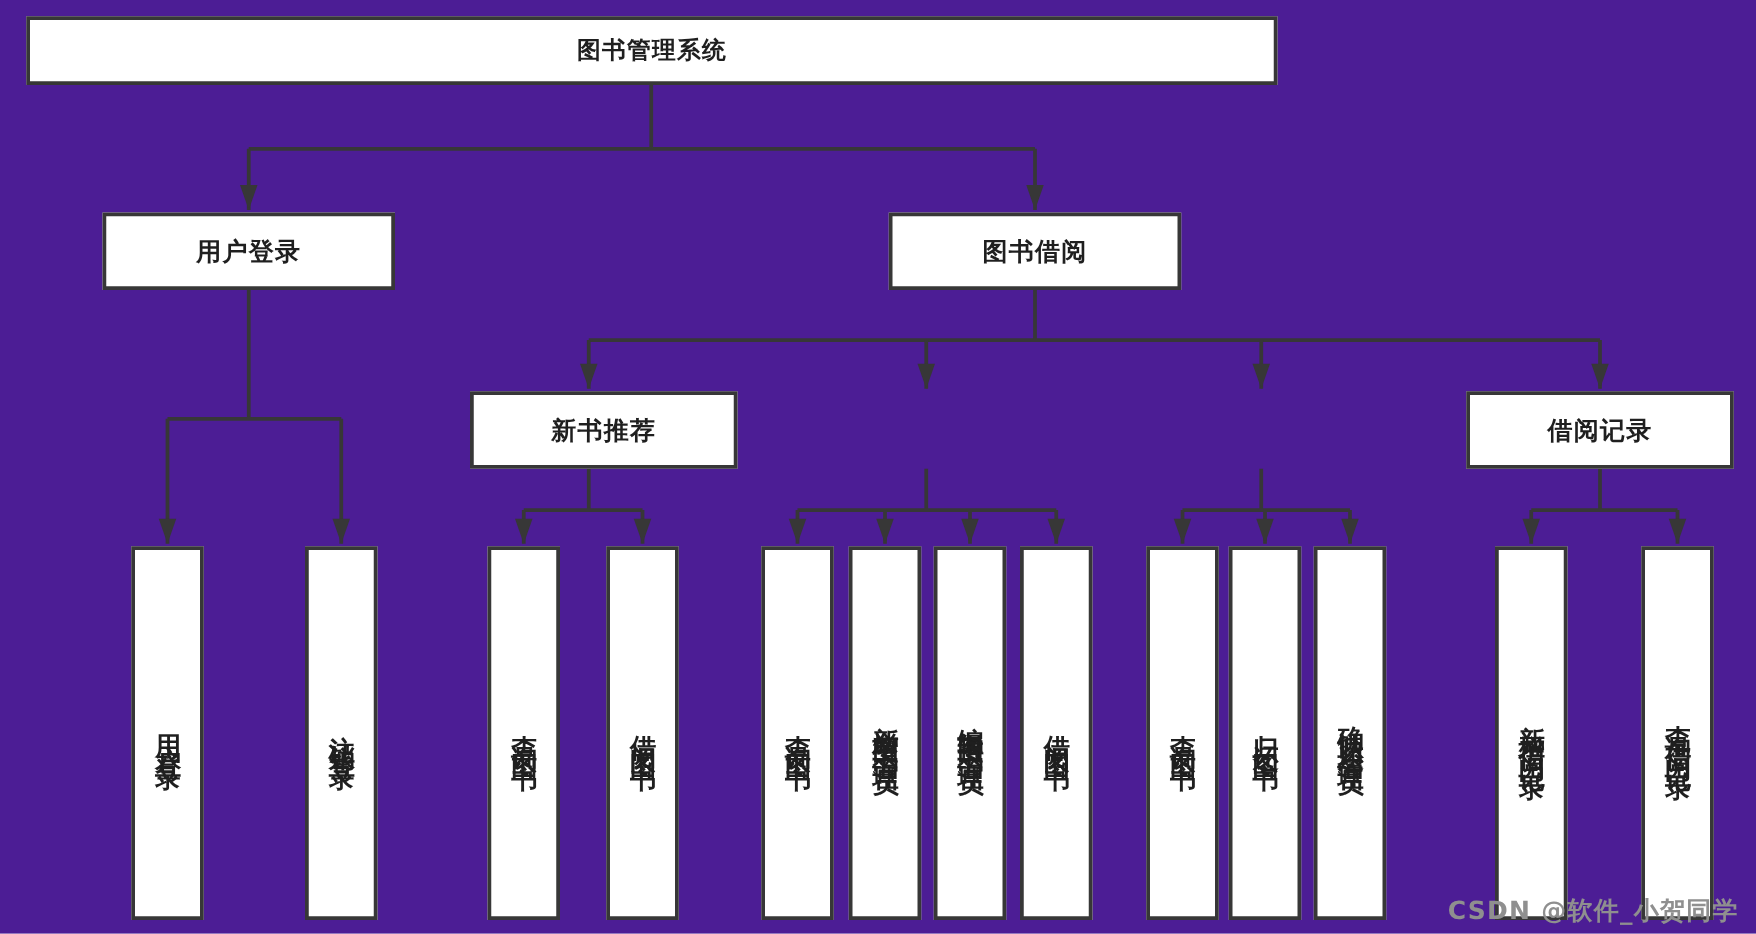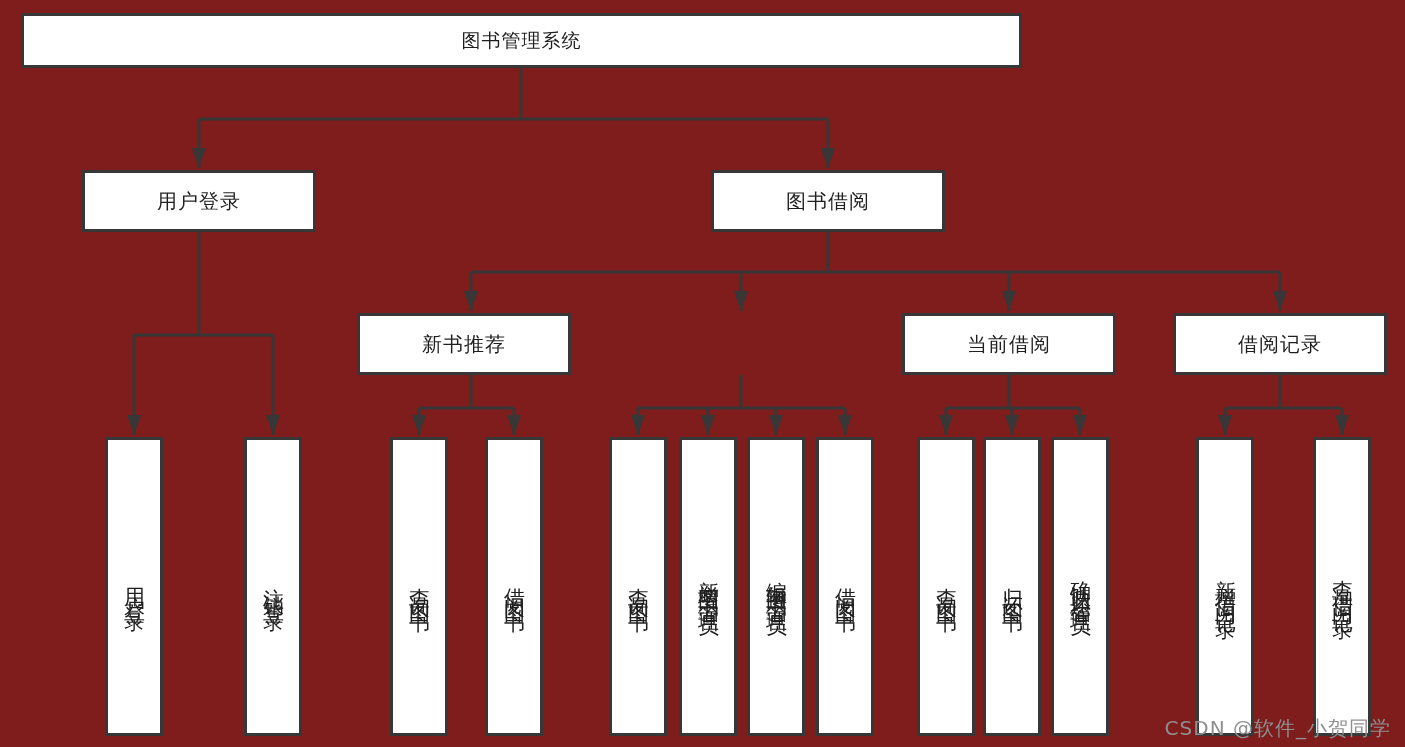--- a/index.html
+++ b/index.html
@@ -4,23 +4,24 @@
 <style>
   html, body {
     margin: 0;
     padding: 0;
     background: #ffffff;
   }
   #canvas {
     position: relative;
     width: 1405px;
     height: 747px;
-    background: #7f1d1d;
+    background: #4c1d95;
     font-family: "DejaVu Sans", "Liberation Sans", sans-serif;
     overflow: hidden;
+    font-weight: bold;
   }
   #wires {
     position: absolute;
     left: 0;
     top: 0;
     pointer-events: none;
   }
   .node {
     position: absolute;
     box-sizing: border-box;
@@ -98,22 +99,21 @@
       <line x1="1225" y1="408" x2="1225" y2="435" marker-end="url(#arrow)"></line>
       <line x1="1342" y1="408" x2="1342" y2="435" marker-end="url(#arrow)"></line>
     </g>
   </svg>
 
   <div class="node" style="left:21px;top:13px;width:1001px;height:55px;font-size:19px">图书管理系统</div>
 
   <div class="node" style="left:82px;top:170px;width:234px;height:62px">用户登录</div>
   <div class="node" style="left:711px;top:170px;width:234px;height:62px">图书借阅</div>
 
-  <div class="node" style="left:357px;top:313px;width:214px;height:62px">新书推荐</div>
-  <div class="node" style="left:902px;top:313px;width:214px;height:62px">当前借阅</div>
+  <div class="node" style="left:376px;top:313px;width:214px;height:62px">新书推荐</div>
   <div class="node" style="left:1173px;top:313px;width:214px;height:62px">借阅记录</div>
 
   <div class="node vnode" style="left:105px;top:437px;width:58px;height:299px">用户登录</div>
   <div class="node vnode" style="left:244px;top:437px;width:58px;height:299px">注销登录</div>
 
   <div class="node vnode" style="left:390px;top:437px;width:58px;height:299px">查询图书</div>
   <div class="node vnode" style="left:485px;top:437px;width:58px;height:299px">借阅图书</div>
 
   <div class="node vnode" style="left:609px;top:437px;width:58px;height:299px">查询图书</div>
   <div class="node vnode" style="left:679px;top:437px;width:58px;height:299px;letter-spacing:5px">新增图书（管理员）</div>

